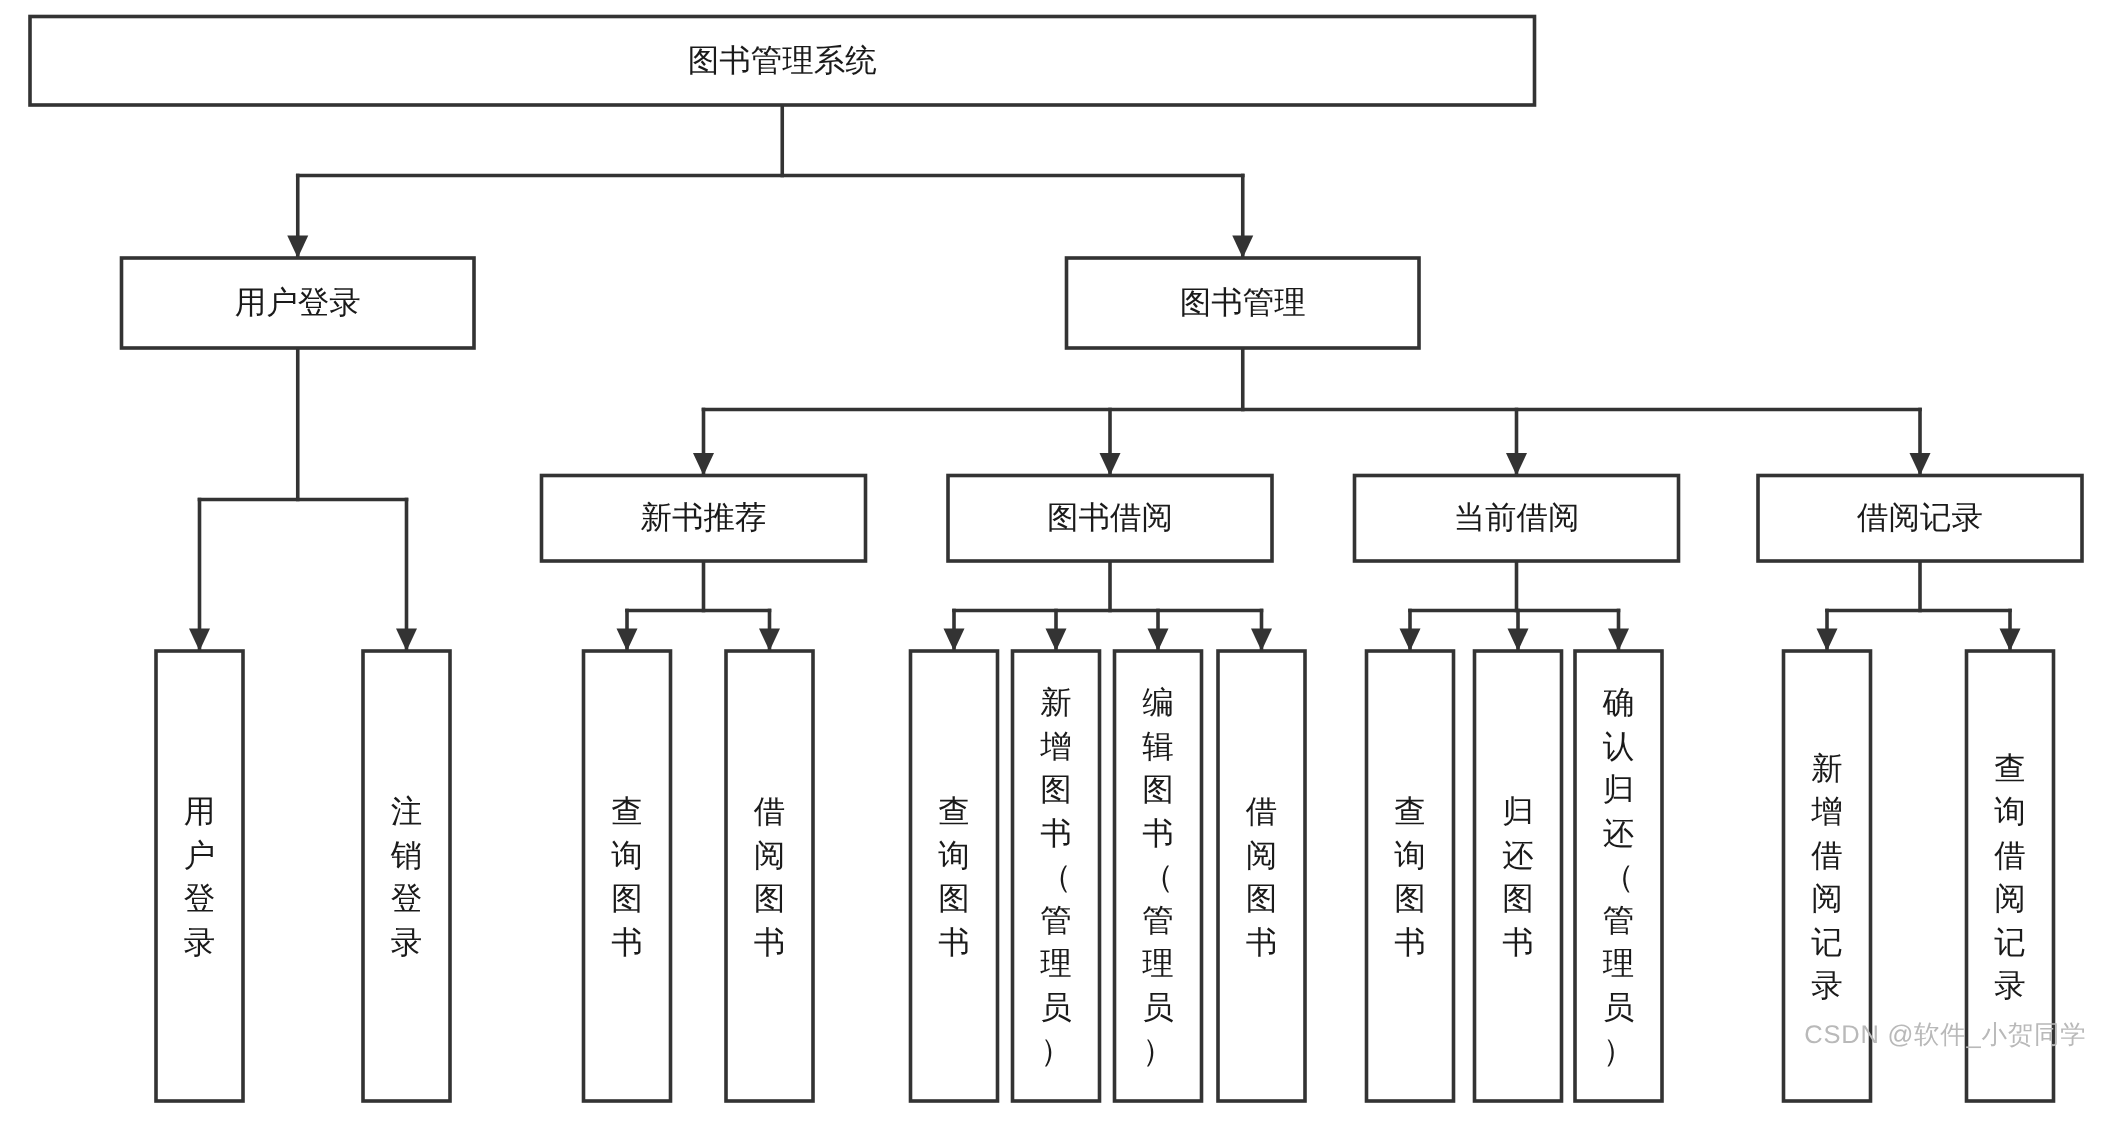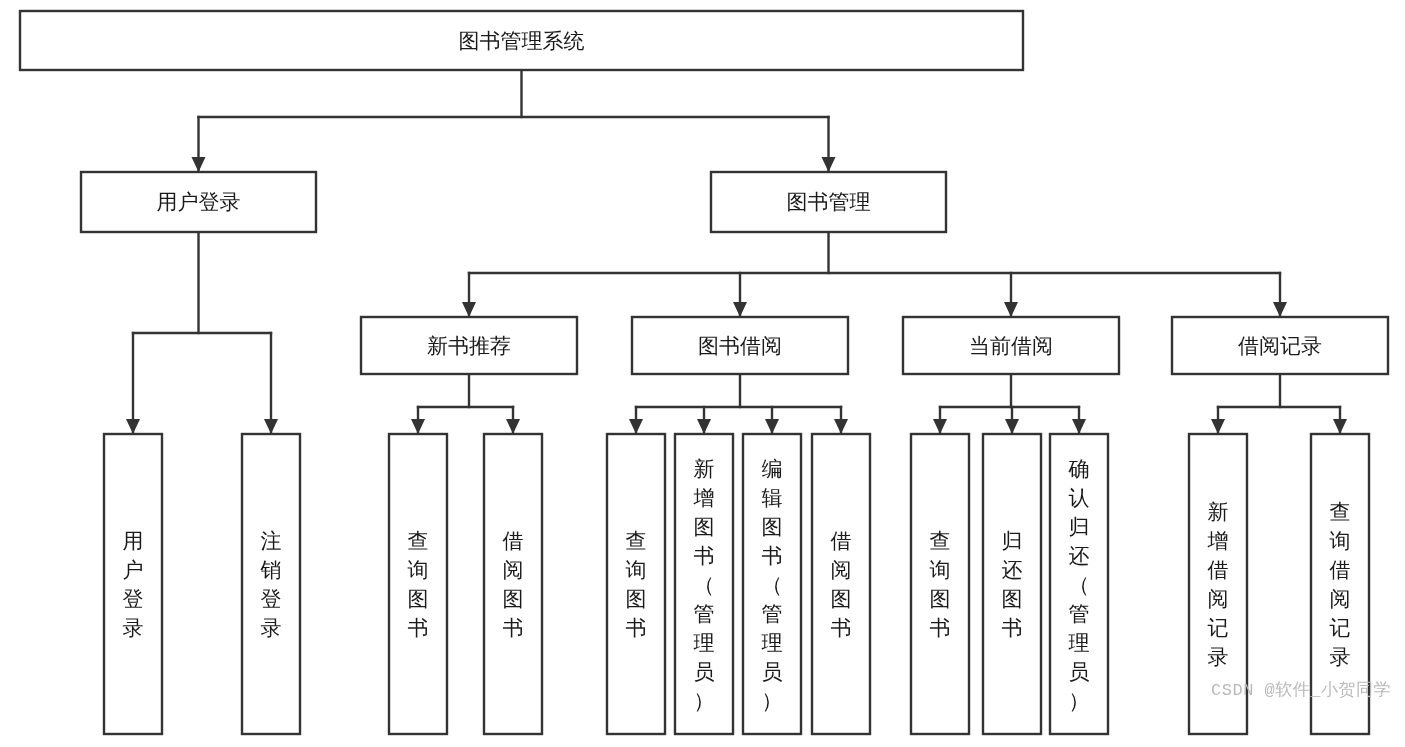--- a/index.html
+++ b/index.html
@@ -50,21 +50,21 @@
   .node-label-v {
     font-family: "DejaVu Sans", "Liberation Sans", sans-serif;
     font-size: 21px;
     fill: #1a1a1a;
     text-anchor: middle;
   }
   .watermark {
     position: absolute;
     right: 14px;
     bottom: 6px;
-    font-family: Liberation Mono, monospace;
+    font-family: Liberation Sans, sans-serif;
     font-size: 17px;
     color: #b9b9b9;
     white-space: nowrap;
     letter-spacing: 0.5px;
   }
 </style>
 </head>
 <body>
 
 <div id="diagram-root">

